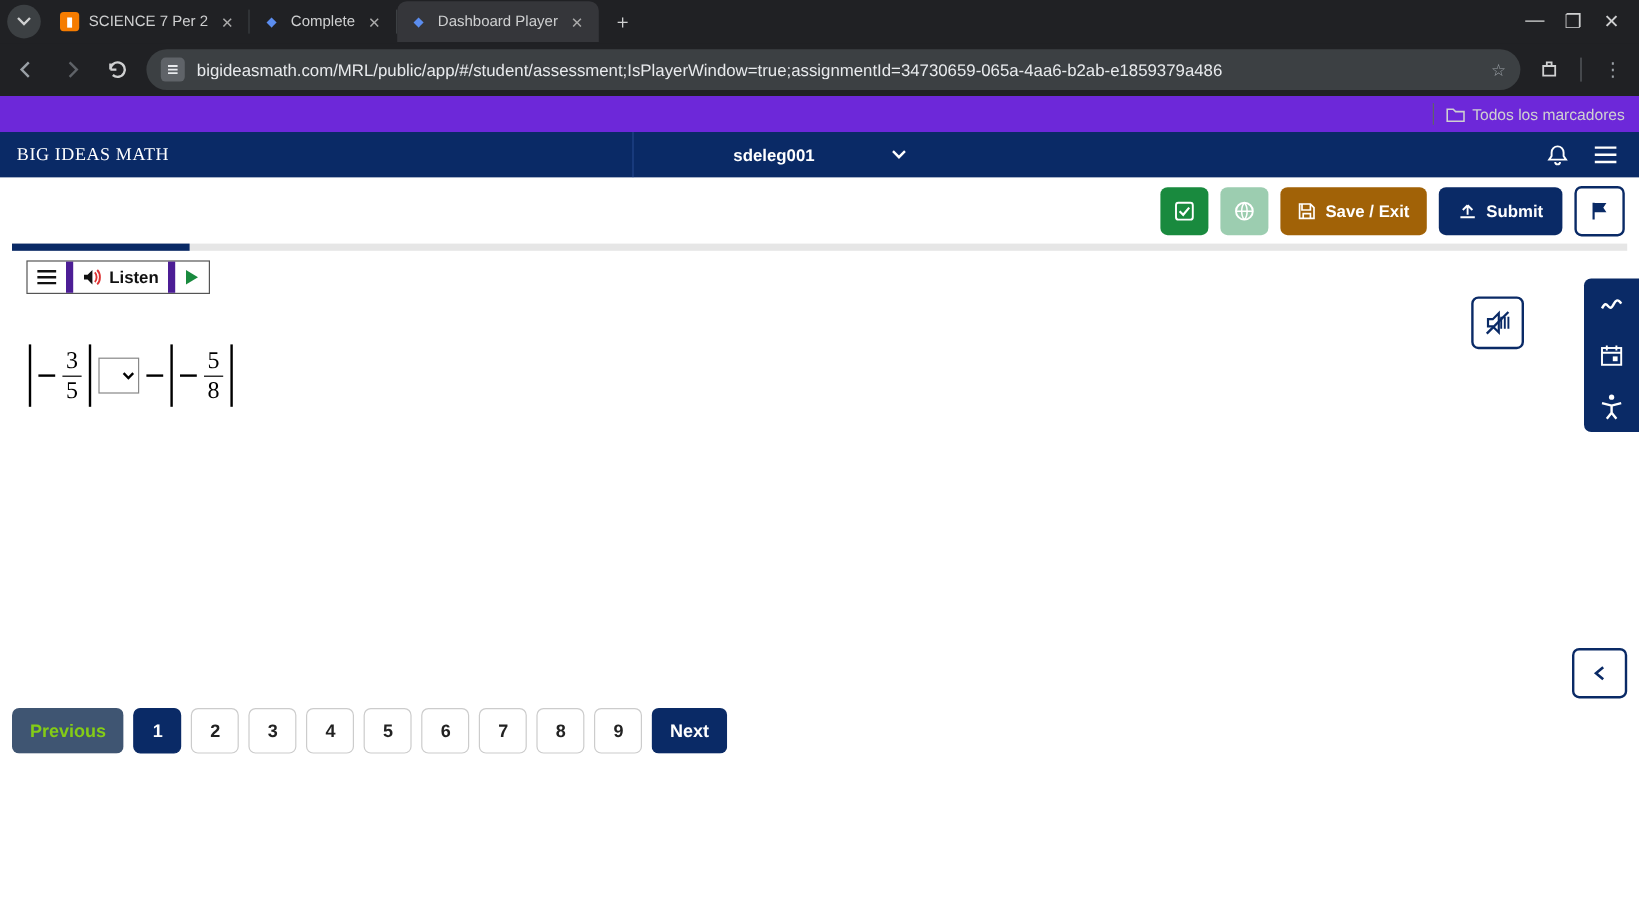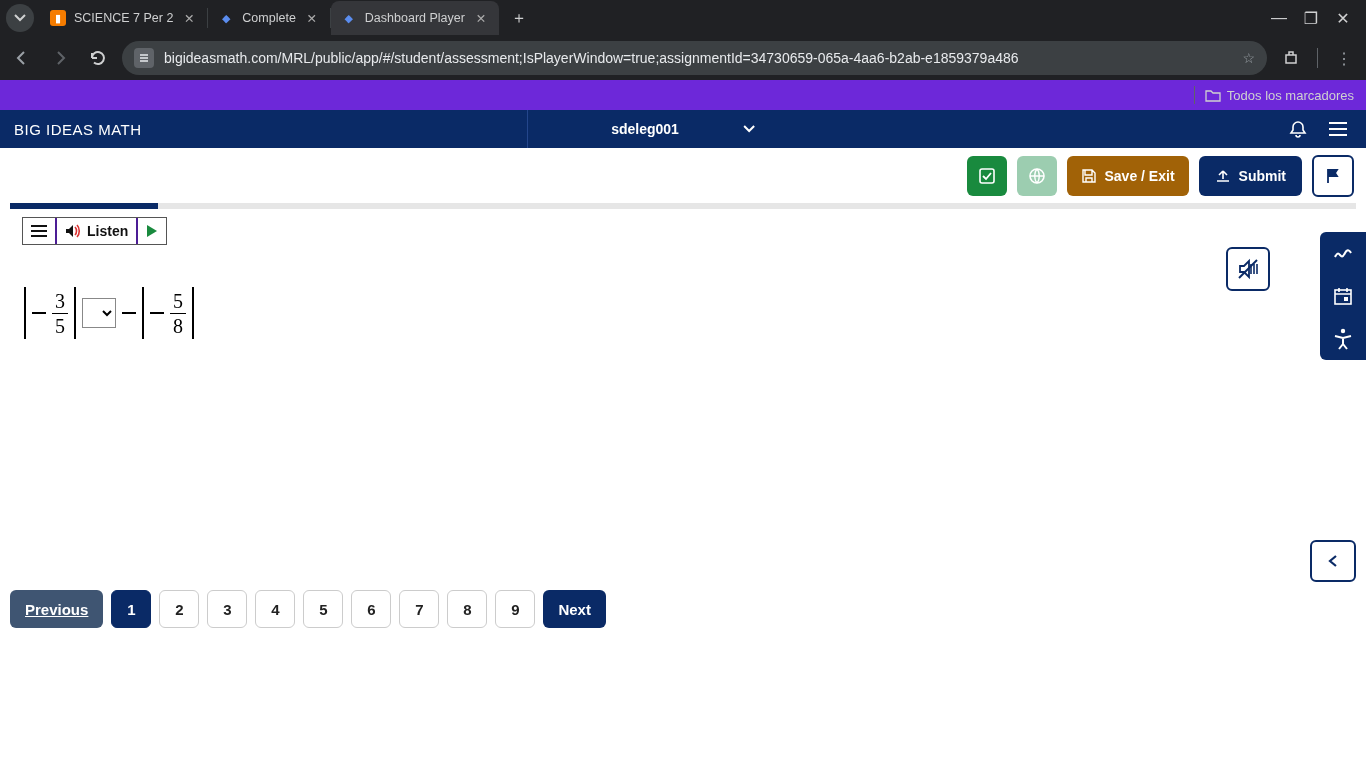--- a/index.html
+++ b/index.html
@@ -28,41 +28,41 @@
   .omnibox .star { margin-left:auto; color:#9aa0a6; }
   .tb-right { display:flex; align-items:center; gap:12px; color:#9aa0a6; }
   .tb-divider { width:1px; height:20px; background:#5f6368; }
 
   .bookmark-bar { height:30px; background:#6d28d9; display:flex; align-items:center; justify-content:flex-end; padding:0 12px; gap:10px; color:#cfd0d1; font-size:13px; }
   .bm-sep { width:1px; height:18px; background:#5f6368; }
   .bm-item { display:flex; align-items:center; gap:6px; cursor:pointer; }
 
   
   .bim-header { height:38px; background:#0a2a66; color:#fff; display:flex; align-items:center; }
-  .bim-brand { font-family: Liberation Sans, sans-serif; font-size:15px; padding-left:14px; letter-spacing:0.5px; }
+  .bim-brand { font-family: Liberation Serif, serif; font-size:15px; padding-left:14px; letter-spacing:0.5px; }
   .bim-user { position:absolute; left:50%; transform:translateX(-50%); display:flex; align-items:center; gap:64px; font-size:14px; font-weight:600; }
   .bim-header-right { margin-left:auto; display:flex; align-items:center; gap:20px; padding-right:18px; }
   .bim-vsep { width:1px; height:38px; background:#24468c; position:absolute; left:527px; top:0; }
 
   
   .actionbar { height:55px; background:#fff; display:flex; align-items:center; justify-content:flex-end; padding-right:12px; gap:10px; position:relative; }
   .ab-btn { height:40px; border-radius:6px; display:flex; align-items:center; justify-content:center; gap:8px; font-size:14px; font-weight:700; cursor:pointer; }
   .ab-sq-green { width:40px; background:#198a3e; color:#fff; }
   .ab-sq-green-faded { width:40px; background:#9ccdb0; color:#fff; }
   .ab-saveexit { background:#a16207; color:#fff; padding:0 14px; }
   .ab-submit   { background:#0a2a66; color:#fff; padding:0 16px; }
   .ab-flag { width:42px; height:42px; border:2px solid #0a2a66; border-radius:6px; display:flex; align-items:center; justify-content:center; color:#0a2a66; }
 
   
   .progress { height:6px; background:#e6e6e6; position:relative; margin:0 10px; }
   .progress .fill { position:absolute; left:0; top:0; height:100%; background:#0a2a66; }
 
   
   .listenbar { display:inline-flex; border:1px solid #555; height:28px; margin:8px 0 0 22px; }
-  .listenbar > div { display:flex; align-items:center; justify-content:center; border-right:2px solid #4c1d95; padding:0 8px; cursor:pointer; }
+  .listenbar > div { display:flex; align-items:center; justify-content:center; border-right:6px solid #4c1d95; padding:0 8px; cursor:pointer; }
   .listenbar > div:last-child { border-right:none; }
   .listen-label { font-weight:700; font-size:14px; color:#111; gap:6px; }
 
   
   .qarea { padding: 14px 24px 0 24px; position:relative; }
   .qprompt { font-size:19px; color:#111; font-family: Georgia, 'Times New Roman', serif; display:flex; align-items:center; gap:6px; flex-wrap:wrap; }
   .mathop { font-family: 'Times New Roman', Georgia, serif; font-size:20px; }
 
   .expr { display:flex; align-items:center; gap:6px; margin-top:28px; font-family:'Times New Roman', Georgia, serif; font-size:22px; }
   .absbar { width:2px; height:52px; background:#000; }
@@ -76,21 +76,21 @@
 
   
   .toolbox { position:absolute; right:0; top:232px; width:46px; background:#0a2a66; border-top-left-radius:6px; border-bottom-left-radius:6px; display:flex; flex-direction:column; align-items:center; padding:10px 0; gap:22px; color:#fff; }
   .toolbox div { cursor:pointer; }
 
   .collapse-arrow { position:absolute; right:10px; top:540px; width:46px; height:42px; border:2px solid #0a2a66; border-radius:6px; display:flex; align-items:center; justify-content:center; color:#0a2a66; cursor:pointer; }
 
   
   .pager { position:absolute; left:10px; top:590px; display:flex; gap:8px; align-items:center; }
   .pg-btn { height:38px; min-width:38px; padding:0 14px; border-radius:6px; display:flex; align-items:center; justify-content:center; font-weight:700; font-size:15px; cursor:pointer; border:1px solid transparent; }
-  .pg-prev { background:#3f5572; color:#ffffff;text-decoration:underline; }
+  .pg-prev { background:#3f5572; color:#84cc16; }
   .pg-num  { background:#fff; color:#222; border:1px solid #ccc; min-width:40px; padding:0; }
   .pg-num.current { background:#0a2a66; color:#fff; border-color:#0a2a66; }
   .pg-next { background:#0a2a66; color:#fff; }
 
   
   .viewport { position:relative; width:1366px; height:768px; }
 
   svg { display:block; }
 </style>
 </head>

